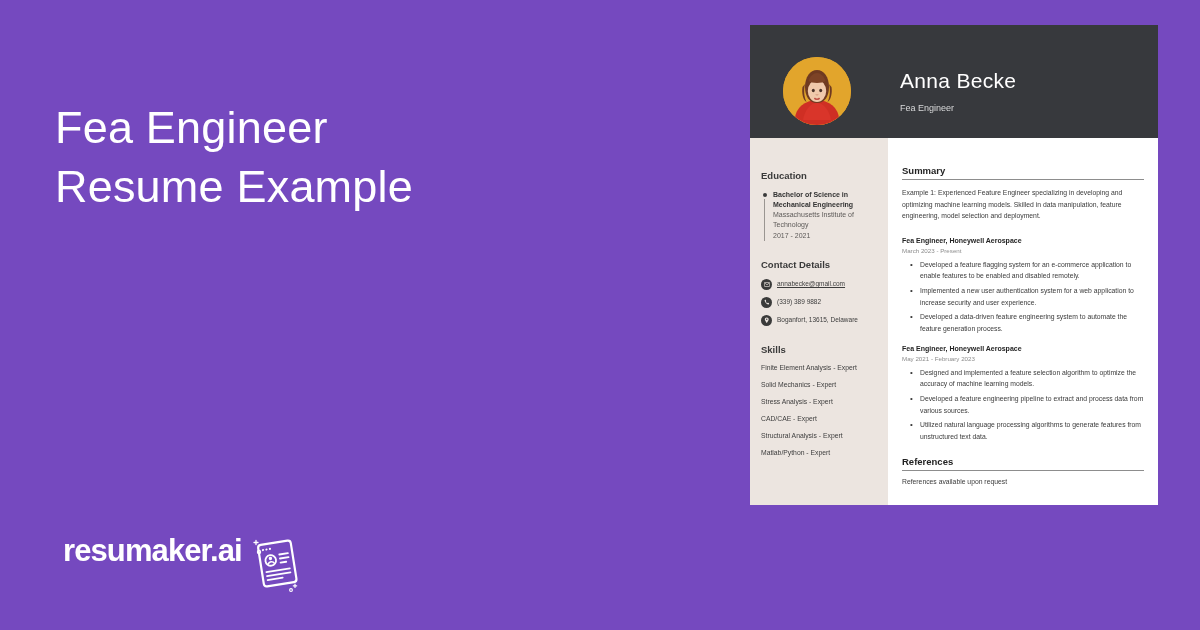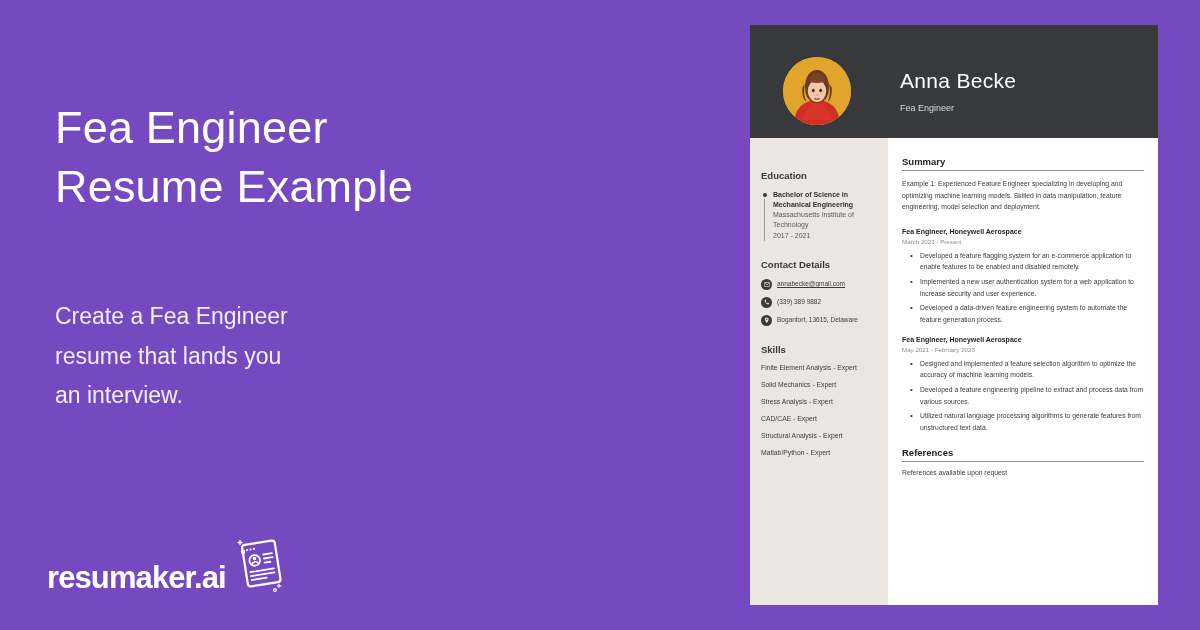--- a/index.html
+++ b/index.html
@@ -35,39 +35,38 @@
     color: #f3eefb;
     font-size: 23px;
     line-height: 1.72;
     font-weight: 400;
     white-space: pre-line;
   }
 
   
   .logo-wrap {
     position: absolute;
-    left: 47px; bottom: 37px;
-    display: flex;
-    align-items: flex-end;
+    left: 63px; bottom: 37px;
+    display: flex;
     gap: 2px;
   }
   .logo-text {
     color: #ffffff;
     font-size: 31px;
     font-weight: 700;
     letter-spacing: -0.9px;
     line-height: 1;
   }
   .logo-mark { margin-bottom: -4px; }
 
   
   .resume {
     position: absolute;
     left: 750px; top: 25px;
-    width: 408px; height: 580px;
+    width: 408px; height: 480px;
     background: #ffffff;
     overflow: hidden;
   }
   .resume-header {
     position: absolute;
     left: 0; top: 0;
     width: 408px; height: 113px;
     background: #37393d;
   }
   
@@ -169,21 +168,21 @@
     color: #3d3d3d;
     margin-bottom: 10px;
   }
 
   
   .main {
     position: absolute;
     left: 138px; top: 113px;
     width: 270px; height: 467px;
     background: #ffffff;
-    padding: 18px 14px 0 14px;
+    padding: 27px 14px 0 14px;
   }
   .sec { margin-bottom: 14px; }
   .sec-h {
     font-size: 9.5px;
     font-weight: 700;
     color: #222;
     padding-bottom: 3px;
     border-bottom: 1px solid #8d8d8d;
     margin-bottom: 7px;
   }
@@ -212,23 +211,20 @@
     color: #3b3b3b;
   }
   .ref-txt { font-size: 6.8px; color: #3b3b3b; }
 </style>
 </head>
 <body>
 
 <div class="promo">
   <div class="promo-title">Fea Engineer
 Resume Example</div>
-  <div class="promo-sub">Create a Fea Engineer
-resume that lands you
-an interview.</div>
 
   <div class="logo-wrap">
     <span class="logo-text">resumaker.ai</span>
     <span class="logo-mark">
       <svg width="56" height="58" viewBox="0 0 56 58" fill="none">
         <g transform="rotate(-9 30 30)">
           <rect x="17" y="8" width="33" height="42" rx="3" stroke="#ffffff" stroke-width="2.2" fill="none"></rect>
           <circle cx="21.5" cy="13.5" r="1.1" fill="#ffffff"></circle>
           <circle cx="25" cy="13.5" r="1.1" fill="#ffffff"></circle>
           <circle cx="28.5" cy="13.5" r="1.1" fill="#ffffff"></circle>

